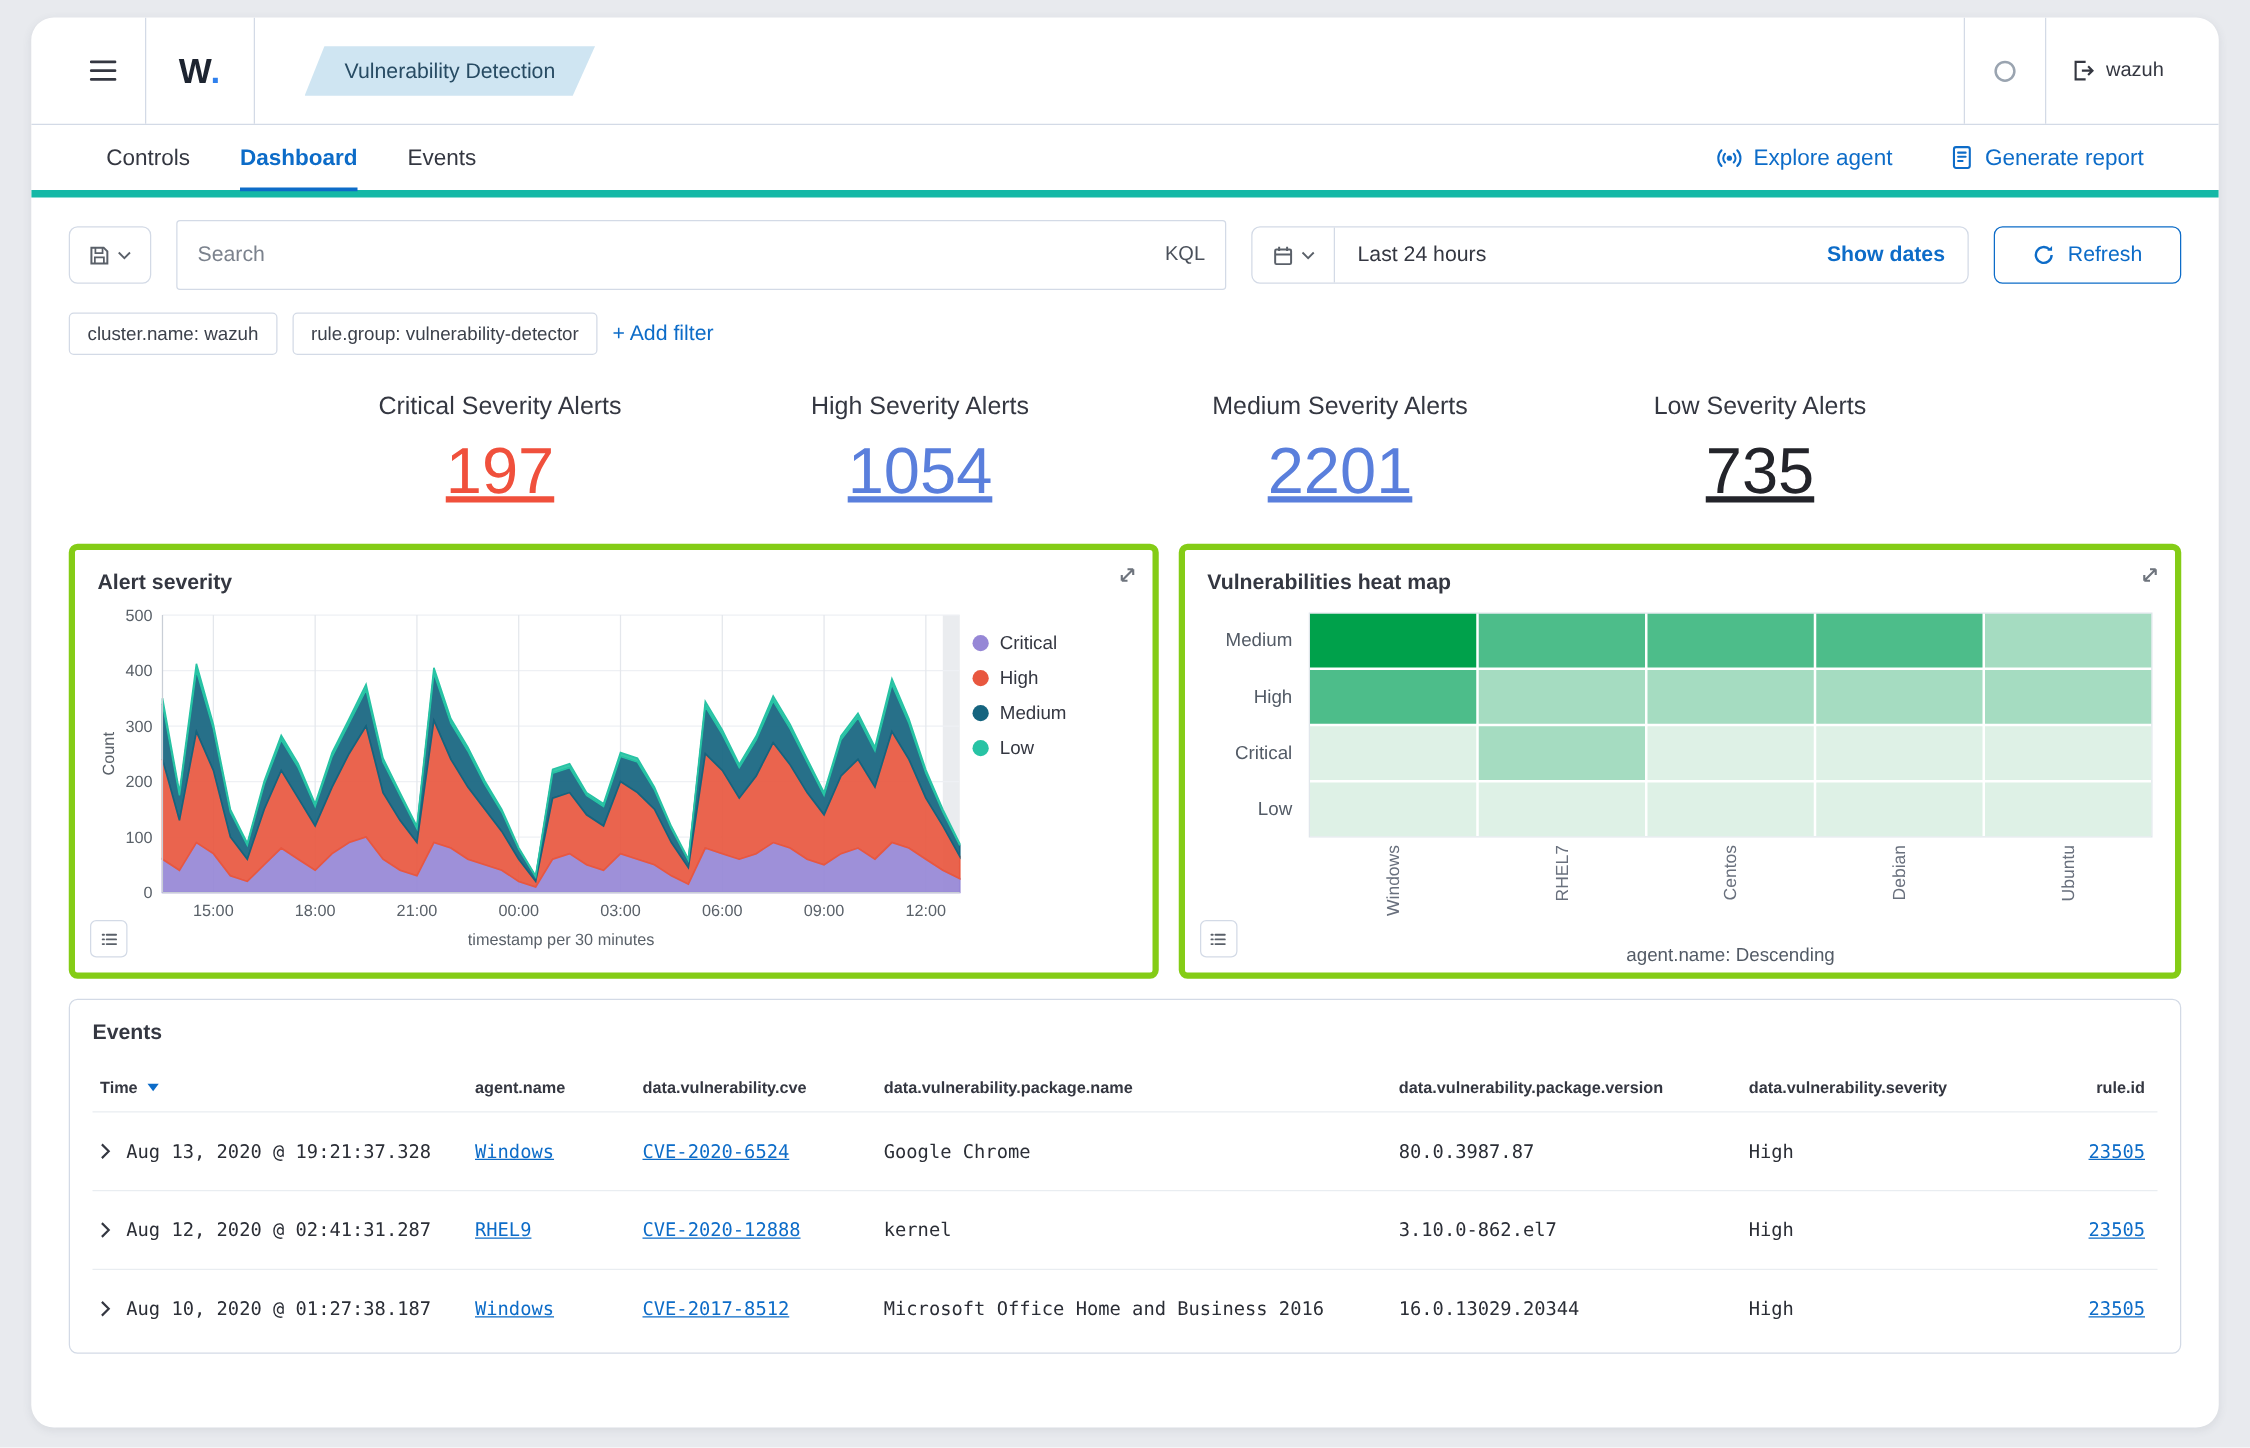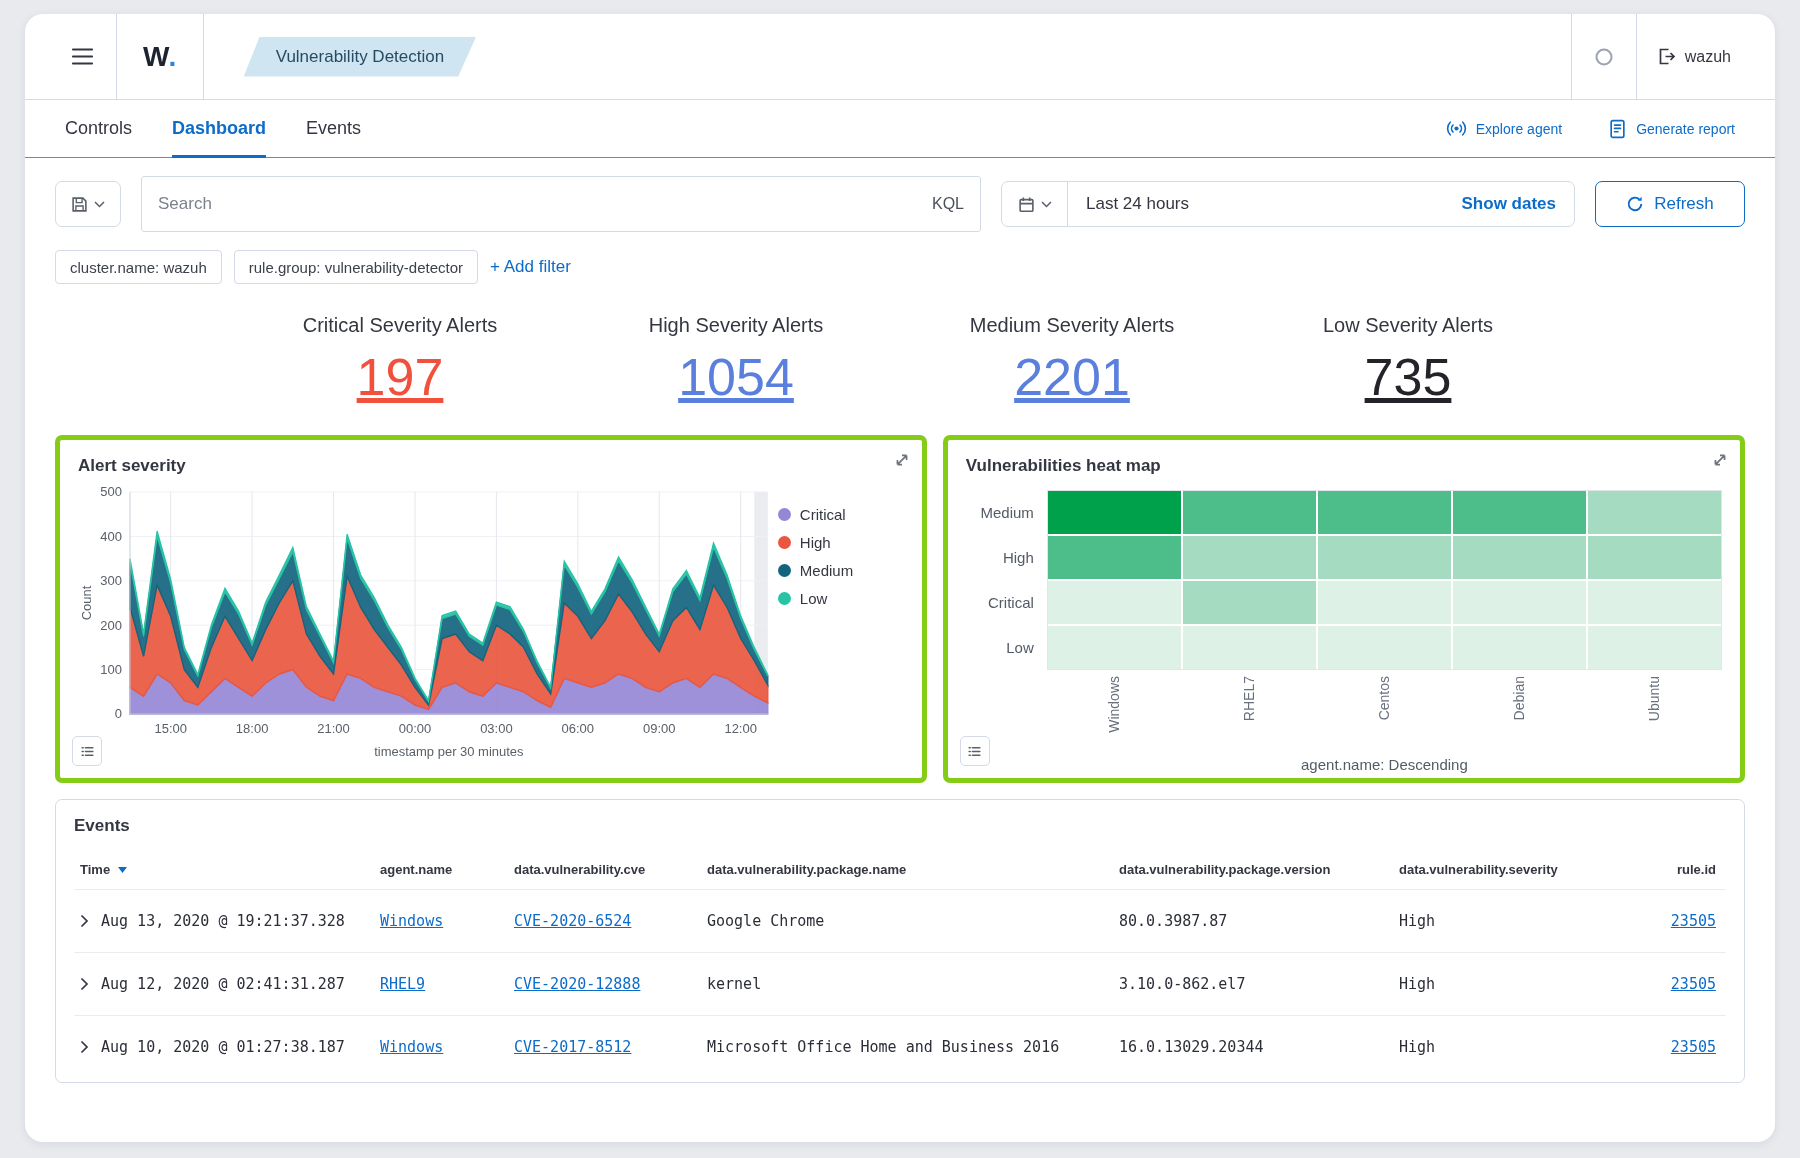--- a/index.html
+++ b/index.html
@@ -25,26 +25,26 @@
   .logo .dot { color:#2f80ed; }
   .crumb {
     margin-left:40px; height:40px; display:flex; align-items:center;
     background:#cfe5f2; color:#274b63; font-size:17px; padding:0 32px;
     clip-path:polygon(16px 0, 100% 0, calc(100% - 18px) 100%, 0 100%);
     cursor:pointer; border:none;
   }
   .topbar-spacer { flex:1; }
   .user-btn { background:none;border:none;cursor:pointer; display:flex; align-items:center; gap:9px; padding:0 20px; height:100%; font-size:16px; color:#343741; }
   
-  .tabs-row { height:58px; display:flex; align-items:center; padding:0 40px; border-bottom:1px solid #14b8a6; }
+  .tabs-row { height:58px; display:flex; align-items:center; padding:0 60px; border-bottom:6px solid #14b8a6; }
   .tab { font-size:18px; margin-right:40px; height:100%; display:flex; align-items:center; border:none; background:none; color:#343741; cursor:pointer; position:relative; }
   .tab.active { color:#0d6cc8; font-weight:700; }
   .tab.active::after { content:""; position:absolute; left:0; right:0; bottom:-1px; height:3px; background:#0d6cc8; }
   .tabs-actions { margin-left:auto; display:flex; gap:46px; }
-  .action-link { color:#0d6cc8; font-size:14px; display:flex; align-items:center; gap:9px; background:none; border:none; cursor:pointer; }
+  .action-link { color:#0d6cc8; font-size:18px; display:flex; align-items:center; gap:9px; background:none; border:none; cursor:pointer; }
   
   .search-row { display:flex; gap:20px; padding:18px 30px 12px; align-items:center; }
   .btn-ico { height:46px; width:66px; flex:none; border:1px solid #d3dae6; border-radius:7px; background:#fff; display:flex; align-items:center; justify-content:center; gap:6px; cursor:pointer; color:#5a6069; }
   .search-box { flex:1; height:56px; border:1px solid #d3dae6; border-radius:3px; display:flex; align-items:center; padding:0 16px; gap:12px; background:#fff; }
   .search-box input { flex:1; border:none; outline:none; font-size:17px; color:#343741; font-family:"Liberation Sans", sans-serif; background:transparent; }
   .search-box input::placeholder { color:#7b828d; }
   .kql { font-size:16px; color:#4a505a; cursor:pointer; }
   .date-box { width:574px; flex:none; height:46px; border:1px solid #d3dae6; border-radius:7px; display:flex; align-items:center; background:#fff; }
   .date-cal { width:66px; height:100%; display:flex; align-items:center; justify-content:center; gap:6px; border-right:1px solid #d3dae6; color:#5a6069; cursor:pointer; background:none; border-top:none; border-left:none; border-bottom:none; }
   .date-text { flex:1; padding:0 18px; font-size:17px; cursor:pointer; }

